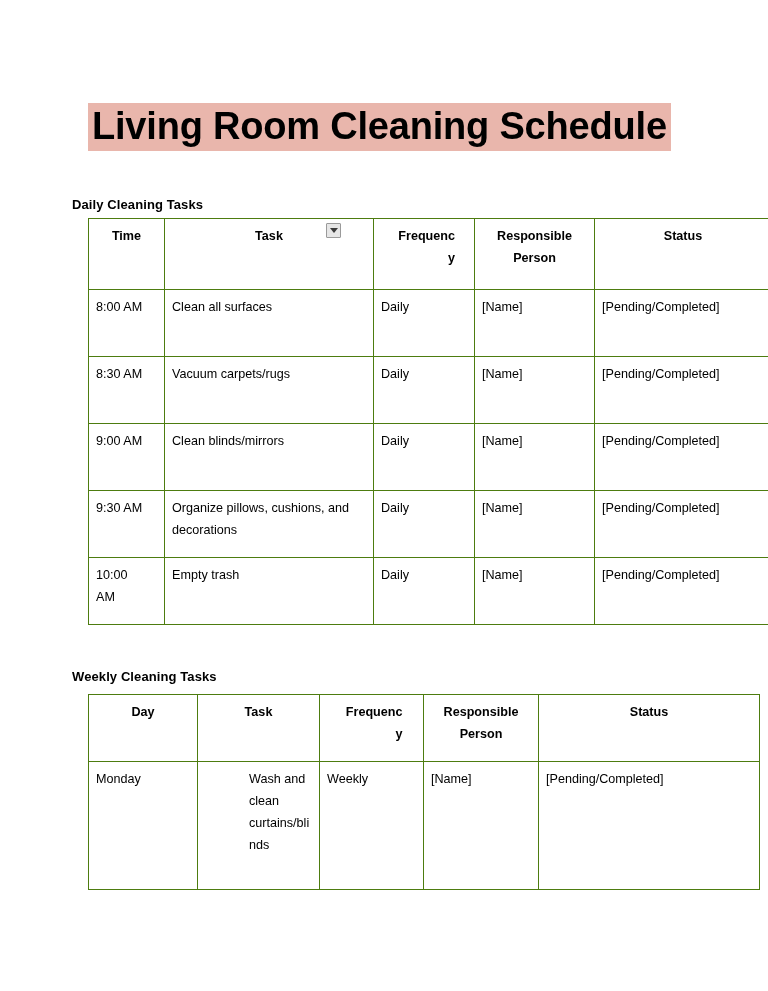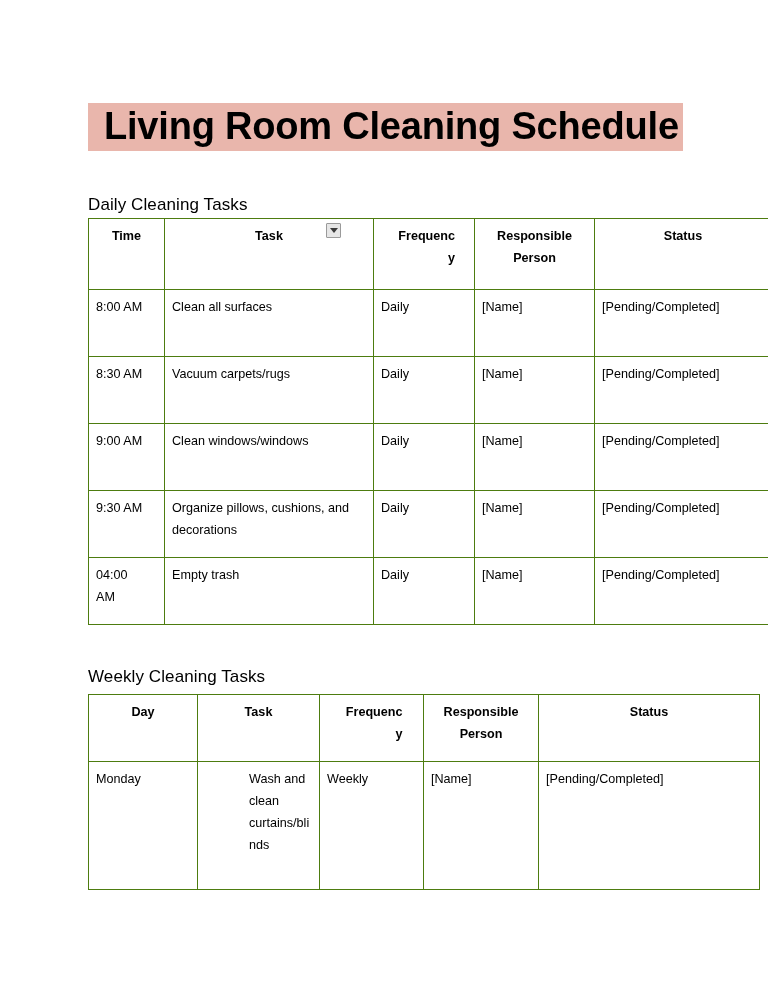--- a/index.html
+++ b/index.html
@@ -33,32 +33,32 @@
     width: 600px;
   }
   .doc-title {
     display: inline;
     font-size: 38px;
     line-height: 50px;
     font-weight: bold;
     letter-spacing: -0.2px;
     color: #000000;
     background-color: #e9b6ac;
-    padding: 2px 4px 4px 16px;
+    padding: 2px 4px 4px 4px;
     box-decoration-break: clone;
     -webkit-box-decoration-break: clone;
     white-space: nowrap;
   }
 
   
   .section-heading {
     position: absolute;
-    left: 88px;
-    font-size: 17px;
-    font-weight: normal;
+    left: 72px;
+    font-size: 13px;
+    font-weight: bold;
     color: #000000;
     line-height: 17px;
     letter-spacing: 0.1px;
   }
   #heading-daily  { top: 196px; }
   #heading-weekly { top: 668px; }
 
   
   table.doc-table {
     position: absolute;
@@ -203,21 +203,21 @@
           </td>
         <td class="c-status">
             <span class="cell-text">[Pending/Completed]</span>
           </td>
       </tr>
       <tr>
         <td class="c-time">
             <span class="cell-text w-time">9:00 AM</span>
           </td>
         <td class="c-task">
-            <span class="cell-text">Clean windows/windows</span>
+            <span class="cell-text">Clean blinds/mirrors</span>
           </td>
         <td class="c-freq">
             <span class="cell-text">Daily</span>
           </td>
         <td class="c-resp">
             <span class="cell-text">[Name]</span>
           </td>
         <td class="c-status">
             <span class="cell-text">[Pending/Completed]</span>
           </td>
@@ -234,21 +234,21 @@
           </td>
         <td class="c-resp">
             <span class="cell-text">[Name]</span>
           </td>
         <td class="c-status">
             <span class="cell-text">[Pending/Completed]</span>
           </td>
       </tr>
       <tr>
         <td class="c-time">
-            <span class="cell-text w-time">04:00 AM</span>
+            <span class="cell-text w-time">10:00 AM</span>
           </td>
         <td class="c-task">
             <span class="cell-text">Empty trash</span>
           </td>
         <td class="c-freq">
             <span class="cell-text">Daily</span>
           </td>
         <td class="c-resp">
             <span class="cell-text">[Name]</span>
           </td>

